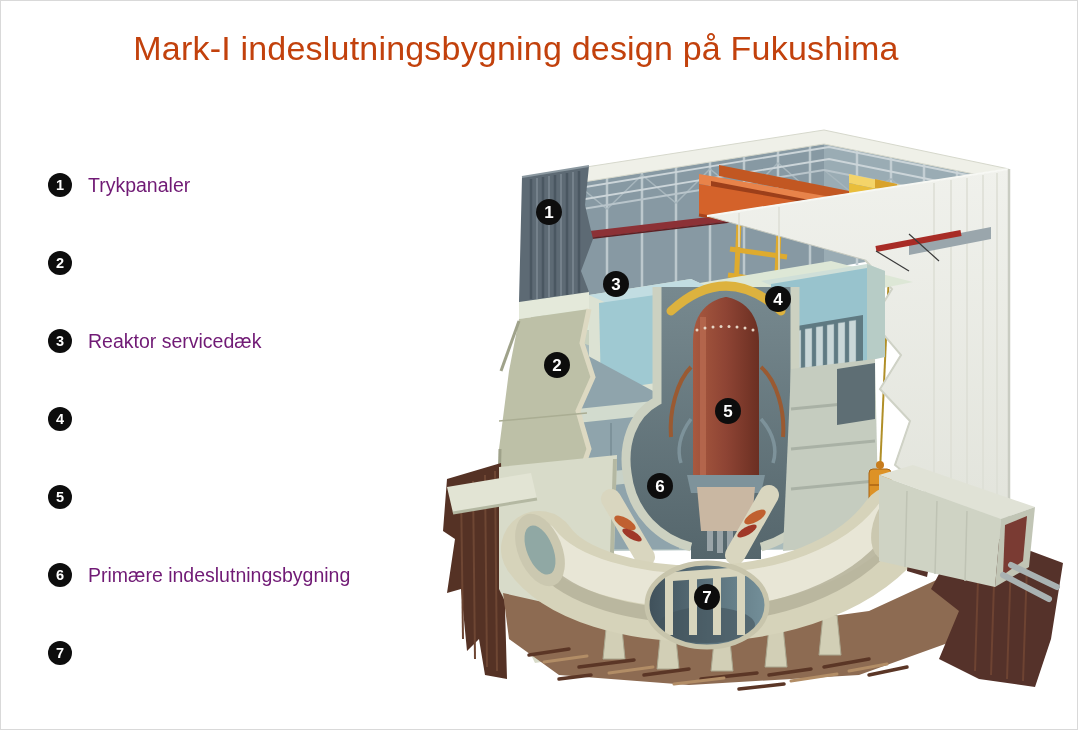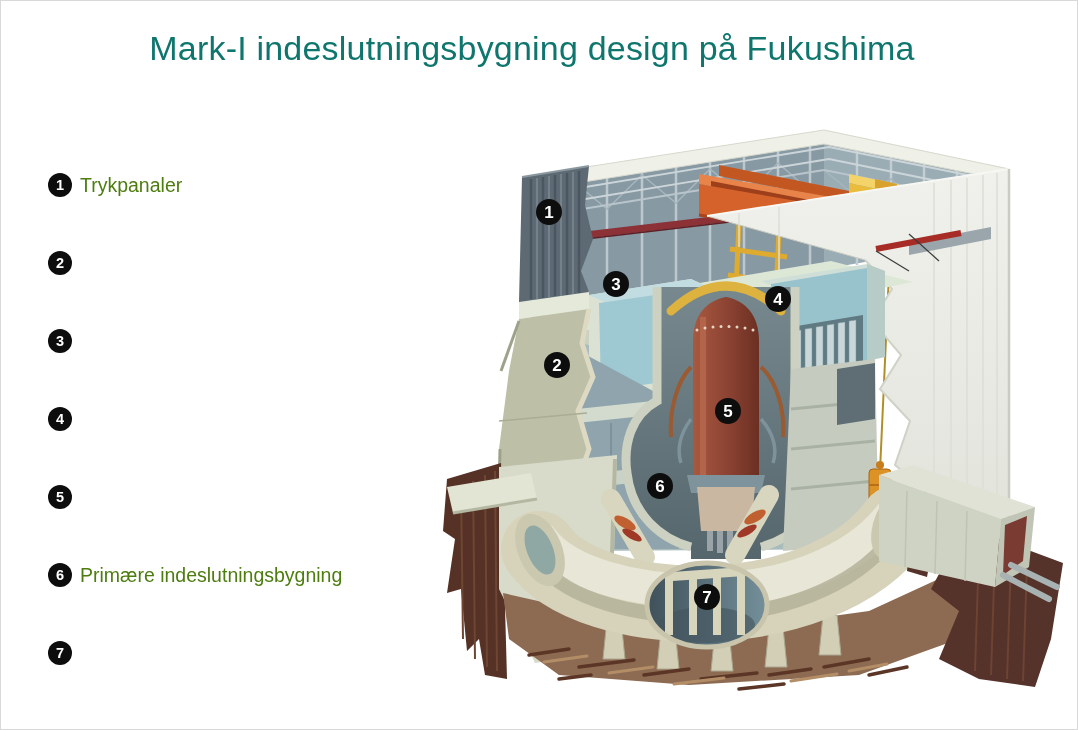--- a/index.html
+++ b/index.html
@@ -1,27 +1,27 @@
 <!DOCTYPE html>
 <html><head>
 <meta charset="utf-8">
 <style>
   html,body{margin:0;padding:0;background:#fff;}
   .canvas{position:relative;width:1078px;height:730px;background:#ffffff;
           border:1px solid #d9d9d9;box-sizing:border-box;overflow:hidden;
           font-family:"Liberation Sans", sans-serif;}
-  .title{position:absolute;left:16px;top:28px;width:1030px;margin:0;
-         text-align:center;font-size:34px;font-weight:400;color:#0f766e;
+  .title{position:absolute;left:0;top:28px;width:1030px;margin:0;
+         text-align:center;font-size:34px;font-weight:400;color:#c2410c;
          letter-spacing:0.2px;}
   .legend{position:absolute;left:47px;top:172px;margin:0;padding:0;list-style:none;}
   .legend-item{display:flex;align-items:center;height:24px;margin-bottom:54px;}
   .badge{flex:0 0 24px;width:24px;height:24px;border-radius:50%;background:#0d0d0d;
          color:#ffffff;font-size:14.5px;font-weight:bold;line-height:24px;
          text-align:center;}
-  .legend-label{margin-left:8px;font-size:19.5px;color:#4d7c0f;white-space:nowrap;}
+  .legend-label{margin-left:16px;font-size:19.5px;color:#701a75;white-space:nowrap;}
   .figure{position:absolute;left:438px;top:118px;width:640px;height:600px;}
   .figure svg{display:block;width:100%;height:100%;}
   .marker-num{font-family:"Liberation Sans", sans-serif;font-size:17px;
               font-weight:bold;fill:#ffffff;text-anchor:middle;}
 </style>
 </head>
 <body>
 
 <div class="canvas">
   <h1 class="title">Mark-I indeslutningsbygning design på Fukushima</h1>
@@ -29,20 +29,21 @@
   <ul class="legend">
     <li class="legend-item">
       <span class="badge">1</span>
       <span class="legend-label">Trykpanaler</span>
     </li>
     <li class="legend-item">
       <span class="badge">2</span>
     </li>
     <li class="legend-item">
       <span class="badge">3</span>
+      <span class="legend-label">Reaktor servicedæk</span>
     </li>
     <li class="legend-item">
       <span class="badge">4</span>
     </li>
     <li class="legend-item">
       <span class="badge">5</span>
     </li>
     <li class="legend-item">
       <span class="badge">6</span>
       <span class="legend-label">Primære indeslutningsbygning</span>

